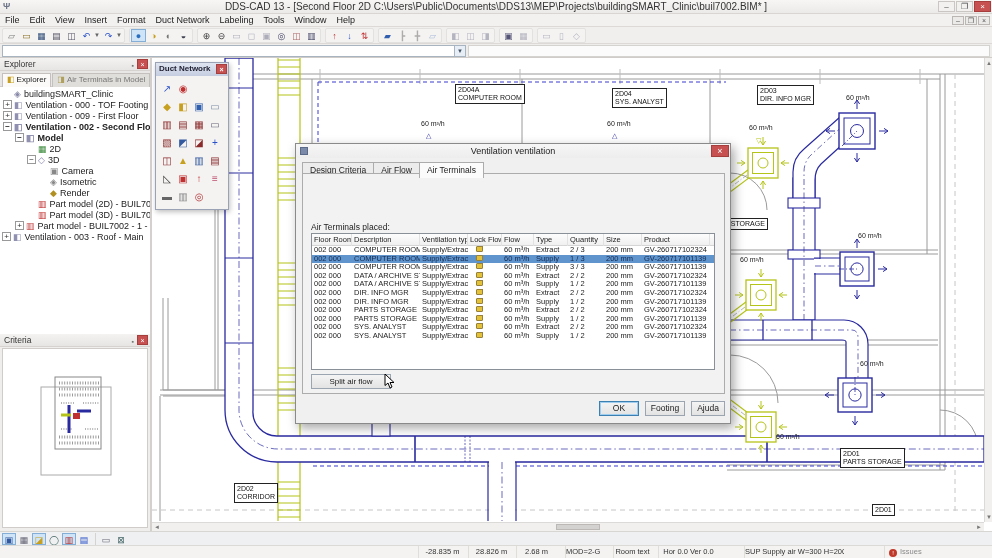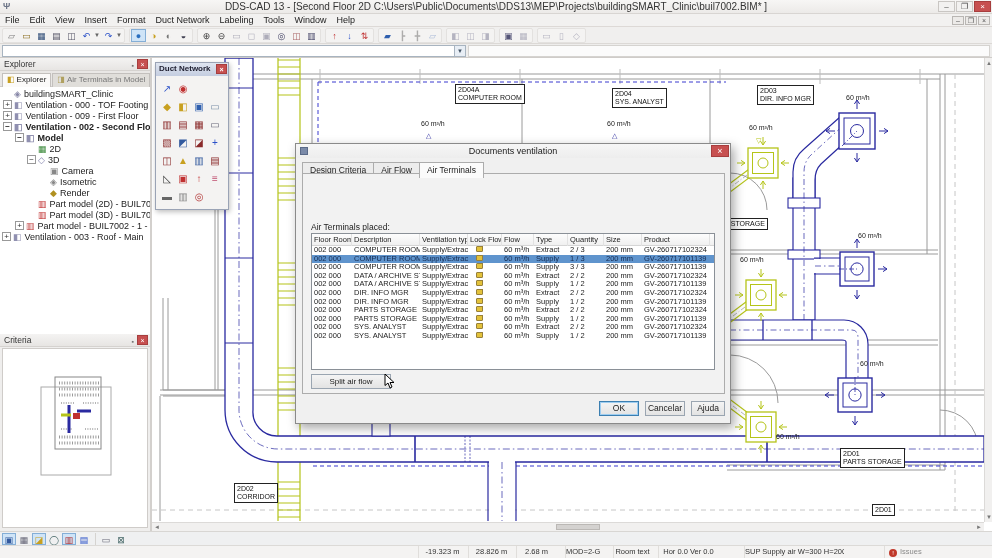--- a/index.html
+++ b/index.html
@@ -403,21 +403,21 @@
       <div><span class="pbtn"><span style="color: rgb(138, 42, 42);">▧</span></span><span class="pbtn"><span style="color: rgb(51, 90, 158);">◩</span></span><span class="pbtn"><span style="color: rgb(138, 42, 42);">◪</span></span><span class="pbtn"><span style="color: rgb(42, 80, 200);">+</span></span></div>
       <div><span class="pbtn"><span style="color: rgb(138, 42, 42);">◫</span></span><span class="pbtn"><span style="color: rgb(200, 160, 32);">▲</span></span><span class="pbtn"><span style="color: rgb(51, 90, 158);">▥</span></span><span class="pbtn"><span style="color: rgb(138, 42, 42);">▤</span></span></div>
       <div><span class="pbtn"><span style="color: rgb(51, 51, 51);">◺</span></span><span class="pbtn"><span style="color: rgb(192, 48, 48);">▣</span></span><span class="pbtn"><span style="color: rgb(192, 48, 48);">↑</span></span><span class="pbtn"><span style="color: rgb(192, 80, 112);">≡</span></span></div>
       <div><span class="pbtn"><span style="color: rgb(102, 102, 102);">▬</span></span><span class="pbtn"><span style="color: rgb(136, 136, 136);">▥</span></span><span class="pbtn"><span style="color: rgb(176, 48, 48);">◎</span></span></div>
     </div>
 </div>
 
 <div id="dialog">
   <div id="dlg-title">
     <span id="dlg-icon"></span>
-    <span>Documents ventilation</span>
+    <span>Ventilation ventilation</span>
     <span id="dlg-close">×</span>
   </div>
   <div id="dlg-tabs"><span class="dtab">Design Criteria</span><span class="dtab">Air Flow</span><span class="dtab active">Air Terminals</span></div>
   <div id="tab-frame">
     <span id="placed-label">Air Terminals placed:</span>
     <div id="at-table">
       <div id="at-header"><span class="hcell" style="width: 40px;">Floor Room</span><span class="hcell" style="width: 68px;">Description</span><span class="hcell" style="width: 48px;">Ventilation type</span><span class="hcell" style="width: 34px;">Lock Flow</span><span class="hcell" style="width: 32px;">Flow</span><span class="hcell" style="width: 34px;">Type</span><span class="hcell" style="width: 36px;">Quantity</span><span class="hcell" style="width: 38px;">Size</span><span class="hcell" style="width: 68px;">Product</span></div>
       <div id="at-rows">
           <div class="at-row"><span class="ccell" style="width: 40px;">002 000</span><span class="ccell" style="width: 68px;">COMPUTER ROOM</span><span class="ccell" style="width: 48px;">Supply/Extract</span><span class="ccell" style="width: 34px;"><span class="lock"></span></span><span class="ccell" style="width: 32px;">60 m³/h</span><span class="ccell" style="width: 34px;">Extract</span><span class="ccell" style="width: 36px;">2 / 3</span><span class="ccell" style="width: 38px;">200 mm</span><span class="ccell" style="width: 68px;">GV-260717102324</span></div>
           <div class="at-row selected"><span class="ccell" style="width: 40px;">002 000</span><span class="ccell" style="width: 68px;">COMPUTER ROOM</span><span class="ccell" style="width: 48px;">Supply/Extract</span><span class="ccell" style="width: 34px;"><span class="lock"></span></span><span class="ccell" style="width: 32px;">60 m³/h</span><span class="ccell" style="width: 34px;">Supply</span><span class="ccell" style="width: 36px;">1 / 3</span><span class="ccell" style="width: 38px;">200 mm</span><span class="ccell" style="width: 68px;">GV-260717101139</span></div>
@@ -432,28 +432,28 @@
           <div class="at-row"><span class="ccell" style="width: 40px;">002 000</span><span class="ccell" style="width: 68px;">SYS. ANALYST</span><span class="ccell" style="width: 48px;">Supply/Extract</span><span class="ccell" style="width: 34px;"><span class="lock"></span></span><span class="ccell" style="width: 32px;">60 m³/h</span><span class="ccell" style="width: 34px;">Supply</span><span class="ccell" style="width: 36px;">1 / 2</span><span class="ccell" style="width: 38px;">200 mm</span><span class="ccell" style="width: 68px;">GV-260717101139</span></div>
         </div>
     </div>
     <div id="split-btn">Split air flow</div>
   </div>
   <div id="dlg-buttons"></div>
   <svg id="cursor-svg" viewBox="0 0 11 15">
     <polygon points="1,0 1,11.5 4,9 6,14 8,13 6,8.5 10,8.5" fill="#fff" stroke="#000" stroke-width="1"></polygon>
   </svg>
 <div class="dlg-btn focused" style="left: 303px; width: 40px;">OK</div>
-    <div class="dlg-btn" style="left: 349px; width: 40px;">Cancelar</div>
+    <div class="dlg-btn" style="left: 349px; width: 40px;">Footing</div>
     <div class="dlg-btn" style="left: 395px; width: 34px;">Ajuda</div>
   </div>
 
 <div id="iconbar"><span class="bbtn pressed"><span style="color: rgb(51, 90, 158);">▣</span></span><span class="bbtn"><span style="color: rgb(102, 102, 119);">▦</span></span><span class="bbtn pressed"><span style="color: rgb(200, 160, 32);">◪</span></span><span class="bbtn"><span style="color: rgb(68, 102, 102);">◯</span></span><span class="bbtn pressed"><span style="color: rgb(176, 48, 48);">▥</span></span><span class="bbtn"><span style="color: rgb(42, 80, 200);">▤</span></span><span class="bsep"></span><span class="bbtn"><span style="color: rgb(102, 102, 119);">▭</span></span><span class="bbtn"><span style="color: rgb(68, 102, 102);">⊠</span></span></div>
 <div id="statusbar">
   <div id="status-cells">
-      <div class="scell" style="left: 418px; width: 48px;">-19.323 m</div>
+      <div class="scell" style="left: 418px; width: 48px;">-28.835 m</div>
       <div class="scell" style="left: 468px; width: 46px;">28.826 m</div>
       <div class="scell" style="left: 516px; width: 40px;">2.68 m</div>
       <div class="scell" style="left: 565px; width: 36px;">MOD=2-GRID</div>
       <div class="scell" style="left: 613px; width: 38px;">Room text</div>
       <div class="scell" style="left: 658px; width: 60px;">Hor  0.0 Ver  0.0</div>
       <div class="scell" style="left: 744px; width: 100px;">SUP Supply air W=300 H=200</div>
     </div>
   <div id="issues-cell">
     <span class="issues-icon">!</span><span>Issues</span>
   </div>

